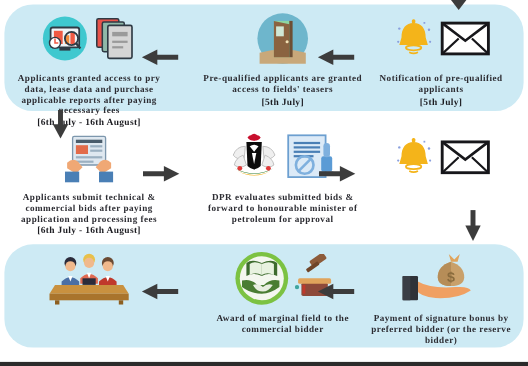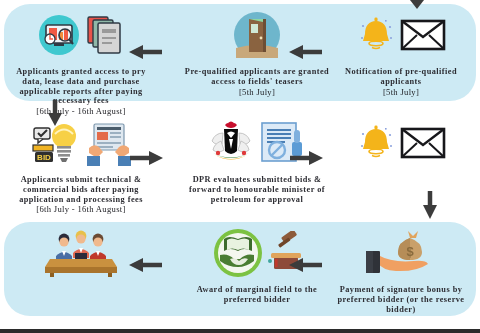--- a/index.html
+++ b/index.html
@@ -69,21 +69,21 @@
     font-family: "Liberation Serif", serif;
     font-size: 8.3px;
     line-height: 1.18;
     letter-spacing: 0.45px;
     color: #2d2d33;
     font-weight: 700;
     width: 150px;
   }
   .caption .date {
     display: block;
-    font-weight: 400;
+    font-weight: 700;
     letter-spacing: 0.3px;
     font-size: 8.6px;
     color: #1d1d22;
   }
 
   
   .arrow { position: absolute; }
   .arrow svg { display: block; }
 
   
@@ -186,36 +186,20 @@
       </span>
     </div>
     <div class="caption">
       <span>Notification of pre-qualified applicants</span>
       <span class="date">[5th July]</span>
     </div>
   </div>
 
   <div class="cell cell-col1 cell-row2">
     <div class="icon-wrap">
-      <span>
-        <svg width="52" height="46" viewBox="0 0 52 46">
-          <ellipse cx="33" cy="16" rx="12" ry="12" fill="#f7d046"></ellipse>
-          <path d="M24 14 q9 -9 18 0" fill="none" stroke="#fff3bd" stroke-width="2"></path>
-          <rect x="26" y="26" width="14" height="2.6" fill="#8d8d8d"></rect>
-          <rect x="26" y="30" width="14" height="2.6" fill="#8d8d8d"></rect>
-          <rect x="27" y="34" width="12" height="2.6" fill="#8d8d8d"></rect>
-          <path d="M29 38 h8 l-2 4 h-4 z" fill="#6f6f6f"></path>
-          <rect x="3" y="8" width="16" height="11" rx="2" fill="#e9e9e9" stroke="#2f2f2f" stroke-width="1.4"></rect>
-          <path d="M7 19 l0 4 l5 -4" fill="#e9e9e9" stroke="#2f2f2f" stroke-width="1.4"></path>
-          <path d="M7 13 l3 3 l6 -6" fill="none" stroke="#2f2f2f" stroke-width="2"></path>
-          <rect x="2" y="25" width="20" height="6" fill="#f0b323" stroke="#2f2f2f" stroke-width="1.2"></rect>
-          <rect x="4" y="32" width="18" height="10" rx="1.5" fill="#2f2f2f"></rect>
-          <text x="13" y="40" font-family="Liberation Sans, sans-serif" font-size="8" font-weight="bold" fill="#f7d046" text-anchor="middle">BID</text>
-        </svg>
-      </span>
       <span>
         <svg width="44" height="46" viewBox="0 0 44 46">
           <rect x="7" y="4" width="30" height="26" rx="1.5" fill="#dfe8f0" stroke="#7d97ad" stroke-width="1.2"></rect>
           <rect x="10" y="7" width="24" height="3" fill="#4a5c6b"></rect>
           <rect x="10" y="12" width="11" height="8" fill="#e36b4a"></rect>
           <rect x="23" y="12" width="11" height="2" fill="#9bb0c1"></rect>
           <rect x="23" y="16" width="11" height="2" fill="#9bb0c1"></rect>
           <rect x="10" y="22" width="24" height="2" fill="#9bb0c1"></rect>
           <rect x="10" y="26" width="16" height="2" fill="#9bb0c1"></rect>
           <path d="M2 28 q5 -5 10 -1 l4 5 -6 6 -8 -5 z" fill="#f0a875"></path>
@@ -349,21 +333,21 @@
           <rect x="14" y="2" width="15" height="7" rx="1.5" transform="rotate(-35 21 6)" fill="#8d5b3a"></rect>
           <rect x="10" y="10" width="13" height="3.6" rx="1" transform="rotate(-35 16 12)" fill="#6f4529"></rect>
           <rect x="6" y="26" width="24" height="12" rx="1.5" fill="#8d4a3a"></rect>
           <rect x="3" y="22" width="30" height="5" rx="1.5" fill="#e0a45c"></rect>
           <circle cx="2" cy="30" r="2" fill="#3fa6a0"></circle>
           <rect x="7" y="28" width="2.6" height="8" fill="#c0392b"></rect>
         </svg>
       </span>
     </div>
     <div class="caption">
-      <span>Award of marginal field to the preferred bidder</span>
+      <span>Award of marginal field to the commercial bidder</span>
     </div>
   </div>
 
   <div class="cell cell-col3 cell-row3">
     <div class="icon-wrap">
       <span>
         <svg width="74" height="48" viewBox="0 0 74 48">
           <path d="M44 2 l5 5 l5 -5 l-2 7 l-6 0 z" fill="#e0a45c"></path>
           <path d="M46 9 q-12 4 -12 14 q0 8 12 8 q12 0 12 -8 q0 -10 -12 -14 z" fill="#c9a06a"></path>
           <path d="M46 9 q-12 4 -12 14 q0 8 12 8 z" fill="#b68d58"></path>

